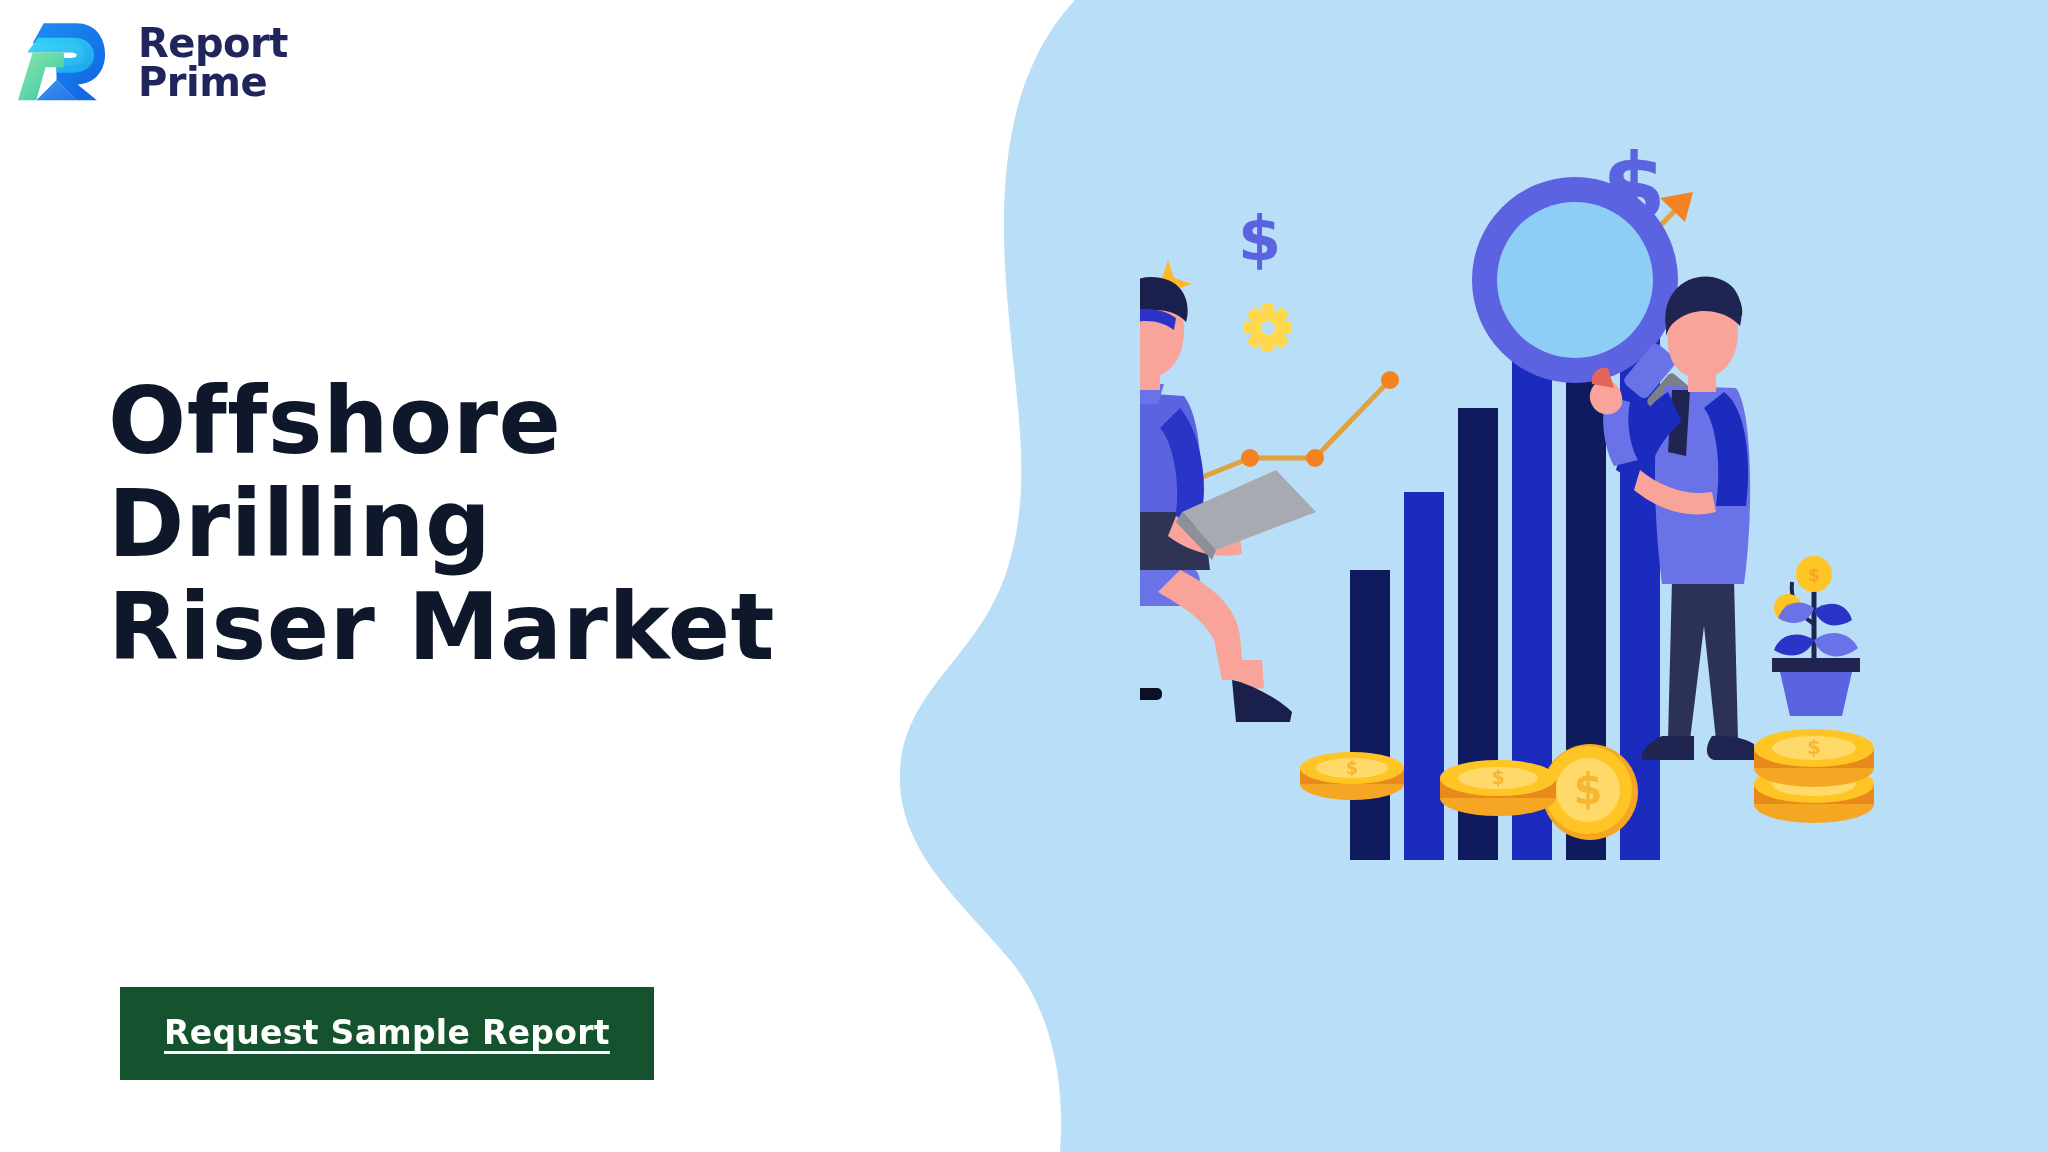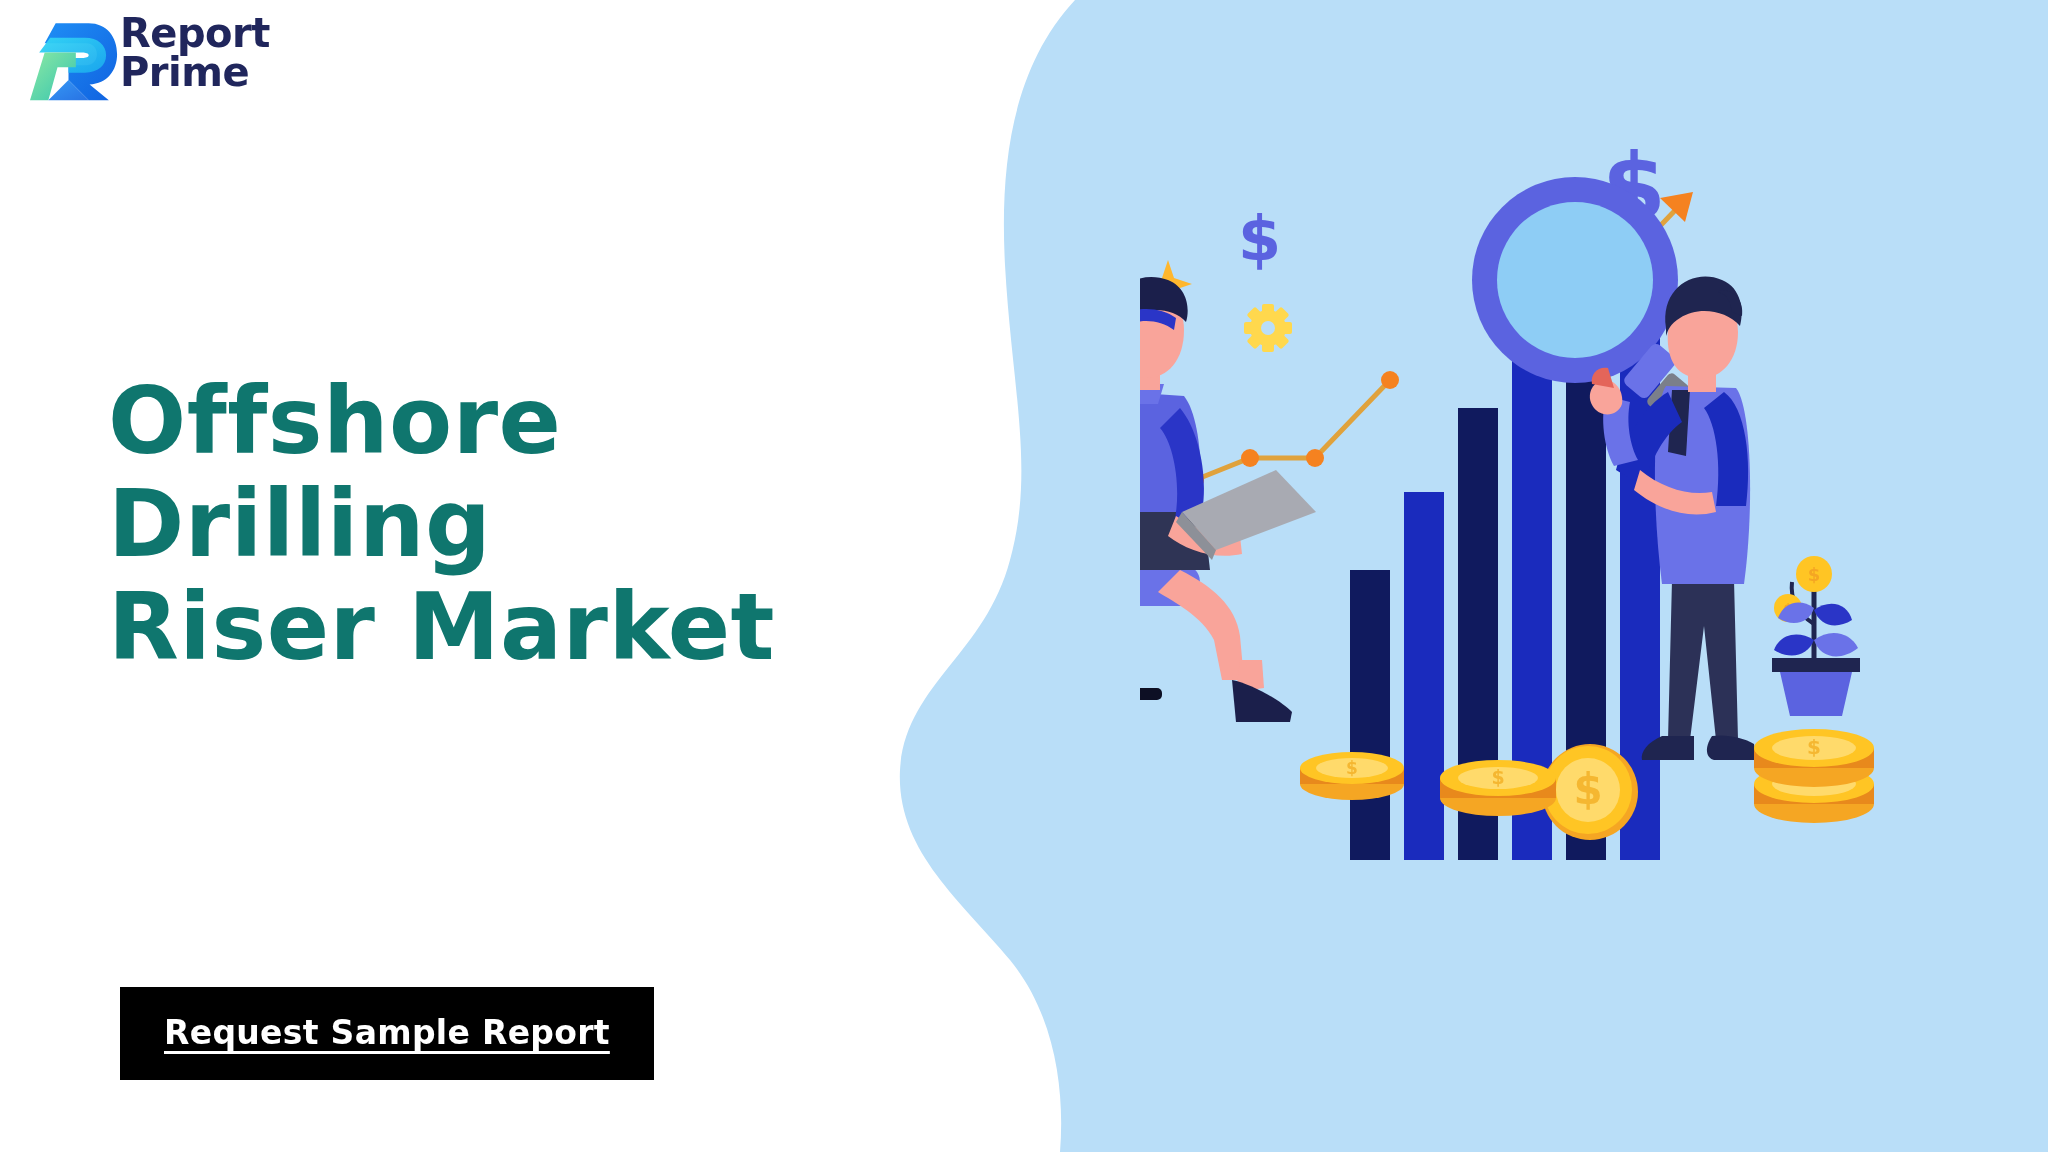--- a/index.html
+++ b/index.html
@@ -9,54 +9,54 @@
     font-family:"DejaVu Sans", sans-serif;
     overflow:hidden;
     position:relative;
   }
   .stage{position:absolute;inset:0;width:2048px;height:1152px;overflow:hidden;background:#ffffff;}
 
   
   .blob{position:absolute;top:0;left:0;width:2048px;height:1152px;}
 
   
-  .logo{position:absolute;left:28px;top:14px;display:flex;align-items:flex-start;gap:0;}
+  .logo{position:absolute;left:16px;top:14px;display:flex;align-items:flex-end;gap:30px;}
   .logo-mark{width:92px;height:88px;display:block;}
   .logo-text{
     color:#20265c;font-weight:bold;line-height:0.98;
     font-size:40px;letter-spacing:-0.5px;
     font-family:"DejaVu Sans", sans-serif;
   }
   .logo-text span{display:block;}
 
   
   .content{position:absolute;left:108px;top:370px;width:840px;}
   .headline{
-    color:#0f766e;
+    color:#0f172a;
     font-size:92px;
     font-weight:bold;
     line-height:1.12;
     letter-spacing:0.5px;
     margin:0;
     font-family:"DejaVu Sans", sans-serif;
     white-space:pre-line;
   }
   .subhead{
     margin:0;
     margin-top:74px;
     color:#2b3566;
     font-size:32px;
     line-height:1.28;
     font-family:"DejaVu Sans", sans-serif;
     white-space:pre-line;
     max-width:790px;
   }
   .cta{
     position:absolute;left:120px;top:987px;
-    background:#000000;
+    background:#14532d;
     border:none;
     padding:26px 44px 28px 44px;
     cursor:pointer;
     display:inline-block;
   }
   .cta-label{
     color:#ffffff;font-size:33px;font-weight:bold;
     text-decoration:underline;text-underline-offset:7px;
     font-family:"DejaVu Sans", sans-serif;
     letter-spacing:0.3px;white-space:nowrap;

